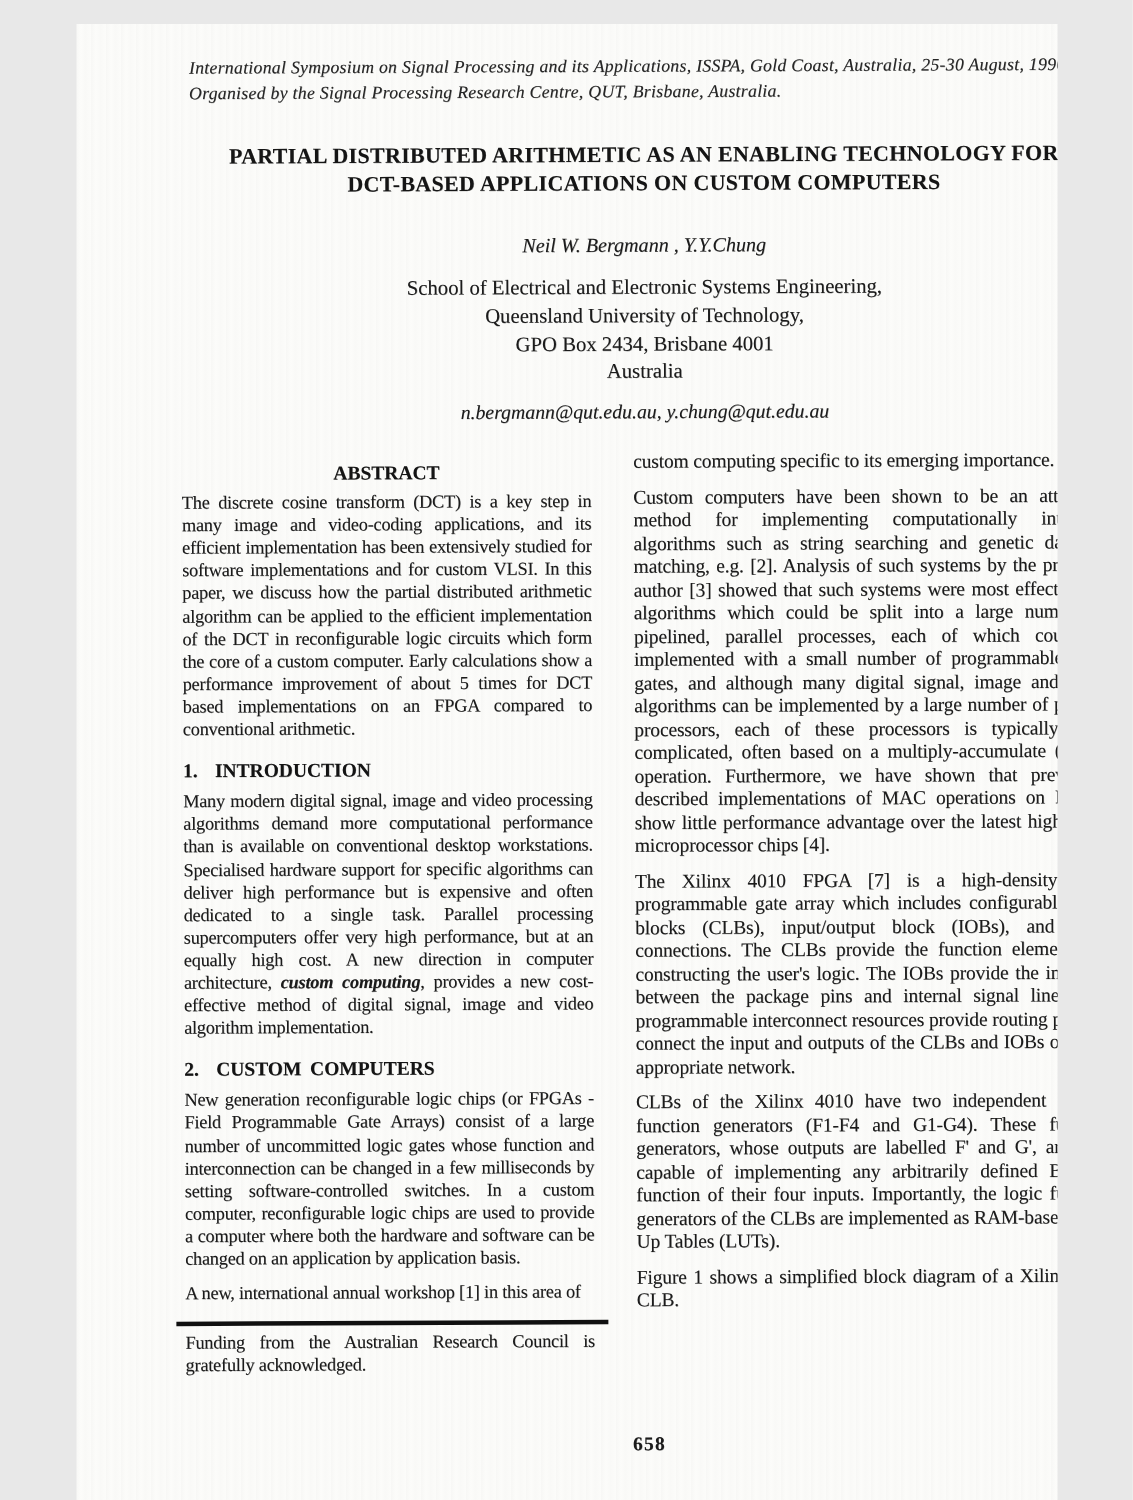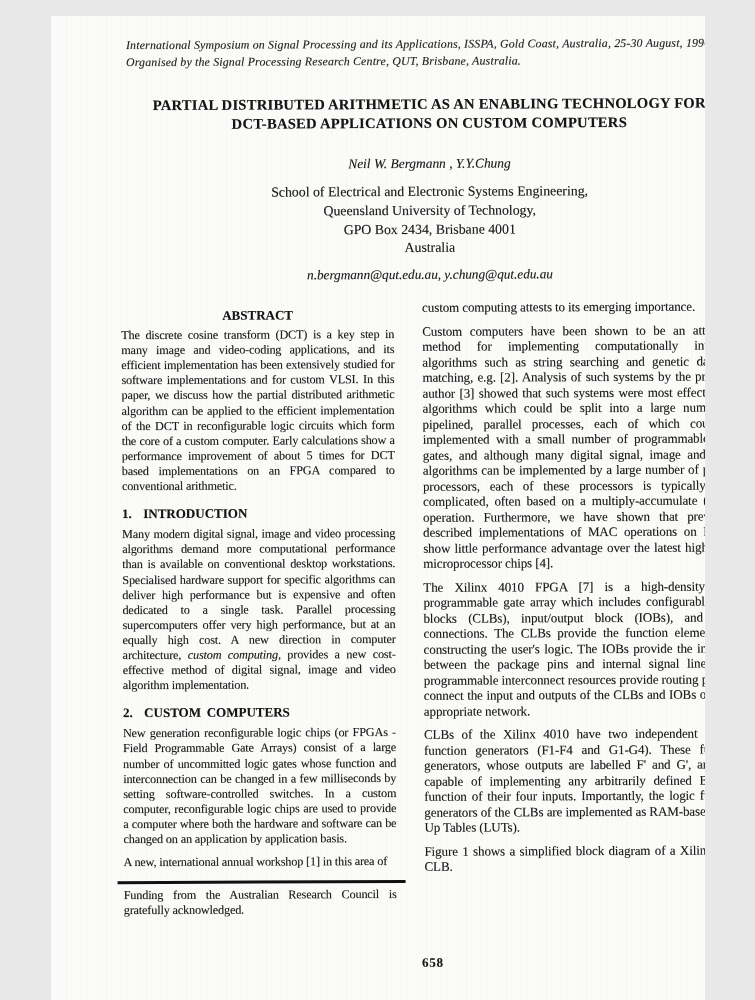--- a/index.html
+++ b/index.html
@@ -57,21 +57,21 @@
     font-size: 13px; line-height: 15.5px; letter-spacing: -0.1px;
   }
   .col p { margin: 0; }
   .col p + p { margin-top: 8px; }
   .sec-heading {
     font-weight: bold; text-align: left; font-size: 13px;
     letter-spacing: 0; word-spacing: 2.5px;
     margin: 12px 0 6px 0; color: #141414;
   }
   .sec-heading.centered { text-align: center; margin: 0 0 5px 0; }
-  .emph { font-weight: normal; font-style: italic; }
+  .emph { font-weight: bold; font-style: italic; }
 
   .footnote { margin-top: 11px; }
   .footnote-rule {
     border: 0; border-top: 3.5px solid #101010;
     margin: 0 0 4px -6px; width: 288px;
   }
   .footnote-text { font-size: 12.2px; line-height: 15.1px; }
 
   .page-number {
     position: absolute; left: 60px; top: 939px; width: 640px;
@@ -121,21 +121,21 @@
       <p>New generation reconfigurable logic chips (or FPGAs - Field Programmable Gate Arrays) consist of a large number of uncommitted logic gates whose function and interconnection can be changed in a few milliseconds by setting software-controlled switches. In a custom computer, reconfigurable logic chips are used to provide a computer where both the hardware and software can be changed on an application by application basis.</p>
       <p>A new, international annual workshop [1] in this area of</p>
 
       <div class="footnote">
         <hr class="footnote-rule">
         <div class="footnote-text">Funding from the Australian Research Council is gratefully acknowledged.</div>
       </div>
     </div>
 
     <div class="col right">
-      <p>custom computing attests to its emerging importance.</p>
+      <p>custom computing specific to its emerging importance.</p>
       <p>Custom computers have been shown to be an attractive method for implementing computationally intensive algorithms such as string searching and genetic database matching, e.g. [2]. Analysis of such systems by the principal author [3] showed that such systems were most effective for algorithms which could be split into a large number of pipelined, parallel processes, each of which could be implemented with a small number of programmable logic gates, and although many digital signal, image and video algorithms can be implemented by a large number of parallel processors, each of these processors is typically quite complicated, often based on a multiply-accumulate (MAC) operation. Furthermore, we have shown that previously described implementations of MAC operations on FPGAs show little performance advantage over the latest high-speed microprocessor chips [4].</p>
 
       <p>The Xilinx 4010 FPGA [7] is a high-density user-programmable gate array which includes configurable logic blocks (CLBs), input/output block (IOBs), and inter-connections. The CLBs provide the function elements for constructing the user's logic. The IOBs provide the interface between the package pins and internal signal lines. The programmable interconnect resources provide routing paths to connect the input and outputs of the CLBs and IOBs onto the appropriate network.</p>
       <p>CLBs of the Xilinx 4010 have two independent 4-input function generators (F1-F4 and G1-G4). These function generators, whose outputs are labelled F' and G', are each capable of implementing any arbitrarily defined Boolean function of their four inputs. Importantly, the logic function generators of the CLBs are implemented as RAM-based Look Up Tables (LUTs).</p>
       <p>Figure 1 shows a simplified block diagram of a Xilinx 4010 CLB.</p>
     </div>
 
     <div class="page-number">658</div>
   </div>
 

